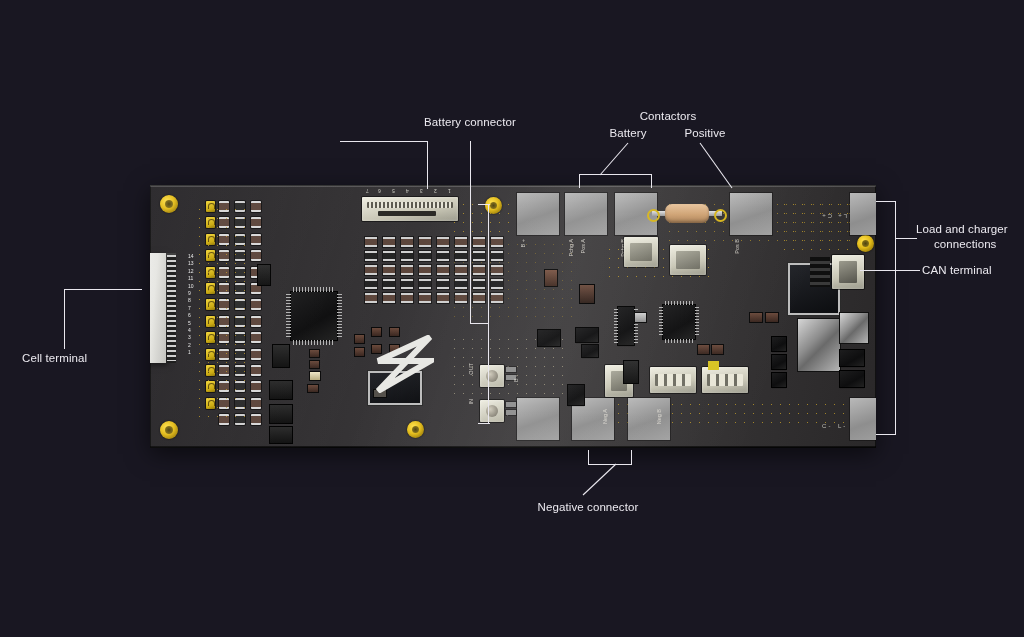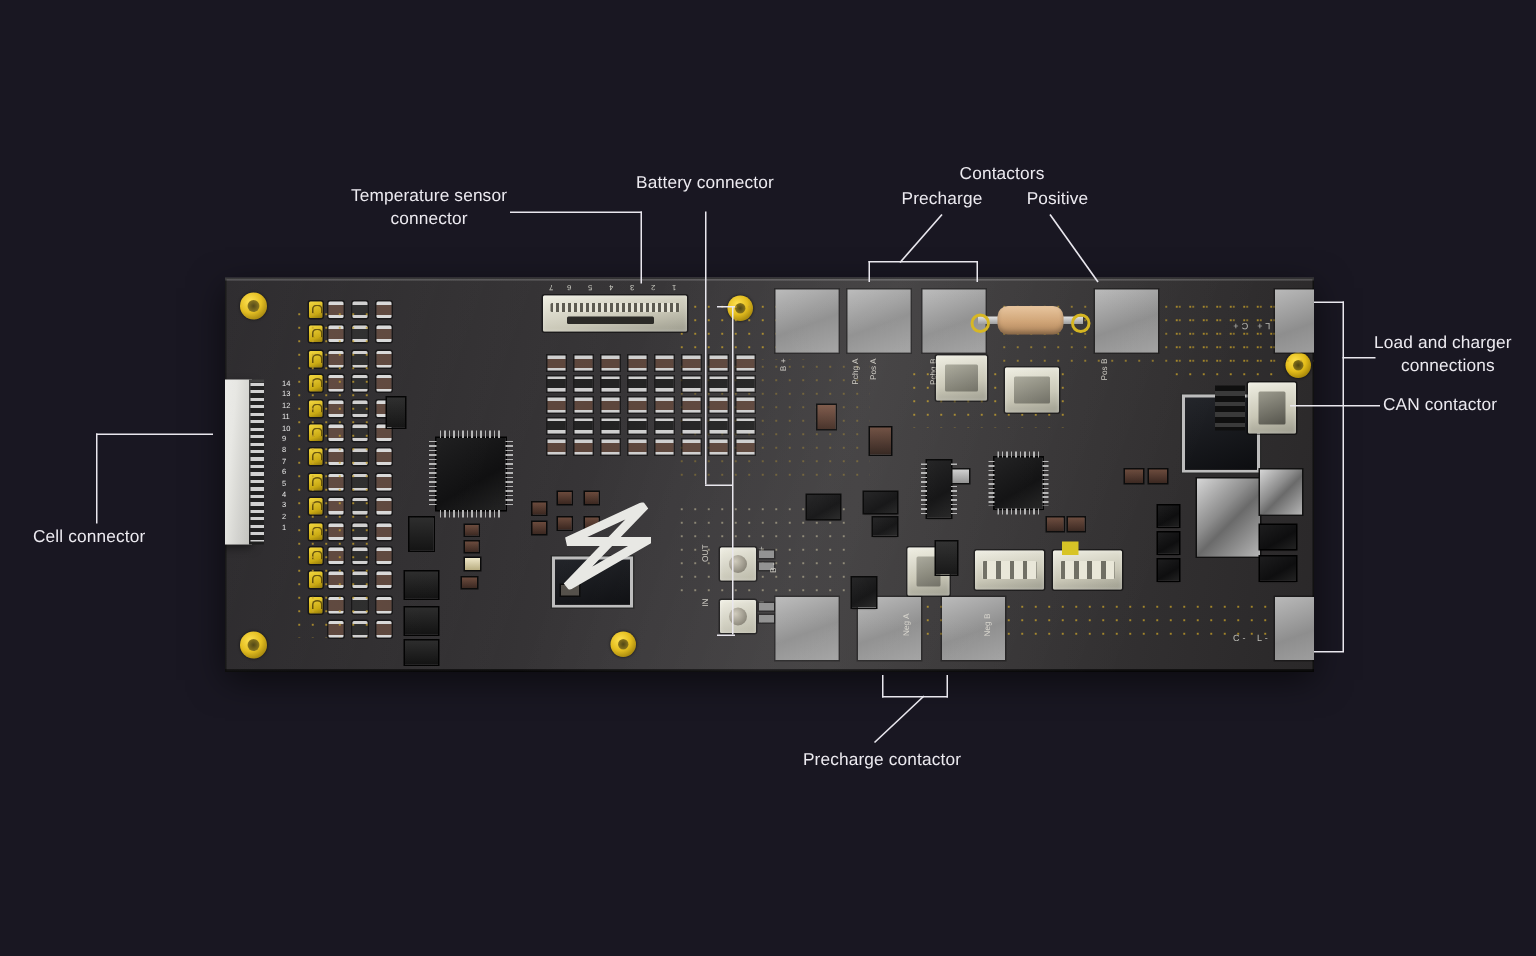--- a/index.html
+++ b/index.html
@@ -434,66 +434,62 @@
     <div class="res" style="left:600px;top:128px;width:12px;height:9px;"></div>
     <div class="res" style="left:616px;top:128px;width:12px;height:9px;"></div>
     <div class="res term" style="left:485px;top:128px;width:11px;height:9px;"></div>
     <div class="res" style="left:548px;top:160px;width:11px;height:9px;"></div>
     <div class="res" style="left:562px;top:160px;width:11px;height:9px;"></div>
     <div style="position:absolute;left:558px;top:176px;width:11px;height:9px;background:#d7c323;"></div>
     <div class="chip" style="left:388px;top:145px;width:22px;height:16px;"></div>
     <div class="chip" style="left:418px;top:200px;width:16px;height:20px;"></div>
   </div>
 
-  <div class="lbl" style="left:22px;top:351px;"><span>Cell connector</span></div>
+  <div class="lbl" style="left:22px;top:351px;"><span>Cell terminal</span></div>
   <div class="ln lnv" style="left:64px;top:289px;height:60px;"></div>
   <div class="ln lnh" style="left:64px;top:289px;width:78px;"></div>
 
-  <div class="lbl c" style="left:206px;top:124px;width:160px;">
-    <div>Temperature sensor</div>
-    <div>connector</div>
-  </div>
   <div class="ln lnh" style="left:340px;top:141px;width:88px;"></div>
   <div class="ln lnv" style="left:427px;top:141px;height:48px;"></div>
 
   <div class="lbl c" style="left:406px;top:115px;width:128px;"><span>Battery connector</span></div>
   <div class="ln lnv" style="left:470px;top:141px;height:182px;"></div>
   <div class="ln lnh" style="left:470px;top:323px;width:18px;"></div>
   <div class="ln lnv" style="left:488px;top:204px;height:219px;"></div>
   <div class="ln lnh" style="left:478px;top:204px;width:12px;"></div>
   <div class="ln lnh" style="left:478px;top:423px;width:12px;"></div>
 
   <div class="lbl c" style="left:608px;top:109px;width:120px;"><span>Contactors</span></div>
-  <div class="lbl c" style="left:578px;top:126px;width:100px;"><span>Precharge</span></div>
+  <div class="lbl c" style="left:578px;top:126px;width:100px;"><span>Battery</span></div>
   <div class="lbl c" style="left:655px;top:126px;width:100px;"><span>Positive</span></div>
 
   <div class="ln lnh" style="left:579px;top:174px;width:73px;"></div>
   <div class="ln lnv" style="left:579px;top:174px;height:14px;"></div>
   <div class="ln lnv" style="left:651px;top:174px;height:14px;"></div>
   <svg class="diag" style="left:600px;top:143px;width:40px;height:34px;">
     <line x1="28" y1="0" x2="0" y2="32"></line>
   </svg>
 
   <svg class="diag" style="left:700px;top:143px;width:40px;height:46px;">
     <line x1="0" y1="0" x2="32" y2="45"></line>
   </svg>
 
-  <div class="lbl c" style="left:518px;top:500px;width:140px;"><span>Precharge contactor</span></div>
+  <div class="lbl c" style="left:518px;top:500px;width:140px;"><span>Negative connector</span></div>
   <div class="ln lnh" style="left:588px;top:464px;width:44px;"></div>
   <div class="ln lnv" style="left:588px;top:450px;height:15px;"></div>
   <div class="ln lnv" style="left:631px;top:450px;height:15px;"></div>
   <svg class="diag" style="left:583px;top:464px;width:34px;height:32px;">
     <line x1="33" y1="0" x2="0" y2="31"></line>
   </svg>
 
   <div class="lbl c" style="left:916px;top:222px;width:160px;text-align:left;">
     <div>Load and charger</div>
     <div style="padding-left:18px;">connections</div>
   </div>
   <div class="ln lnv" style="left:895px;top:201px;height:233px;"></div>
   <div class="ln lnh" style="left:876px;top:201px;width:20px;"></div>
   <div class="ln lnh" style="left:876px;top:434px;width:20px;"></div>
   <div class="ln lnh" style="left:895px;top:238px;width:22px;"></div>
 
-  <div class="lbl" style="left:922px;top:263px;"><span>CAN contactor</span></div>
+  <div class="lbl" style="left:922px;top:263px;"><span>CAN terminal</span></div>
   <div class="ln lnh" style="left:860px;top:270px;width:60px;"></div>
 
 </div>
 
 </body></html>

